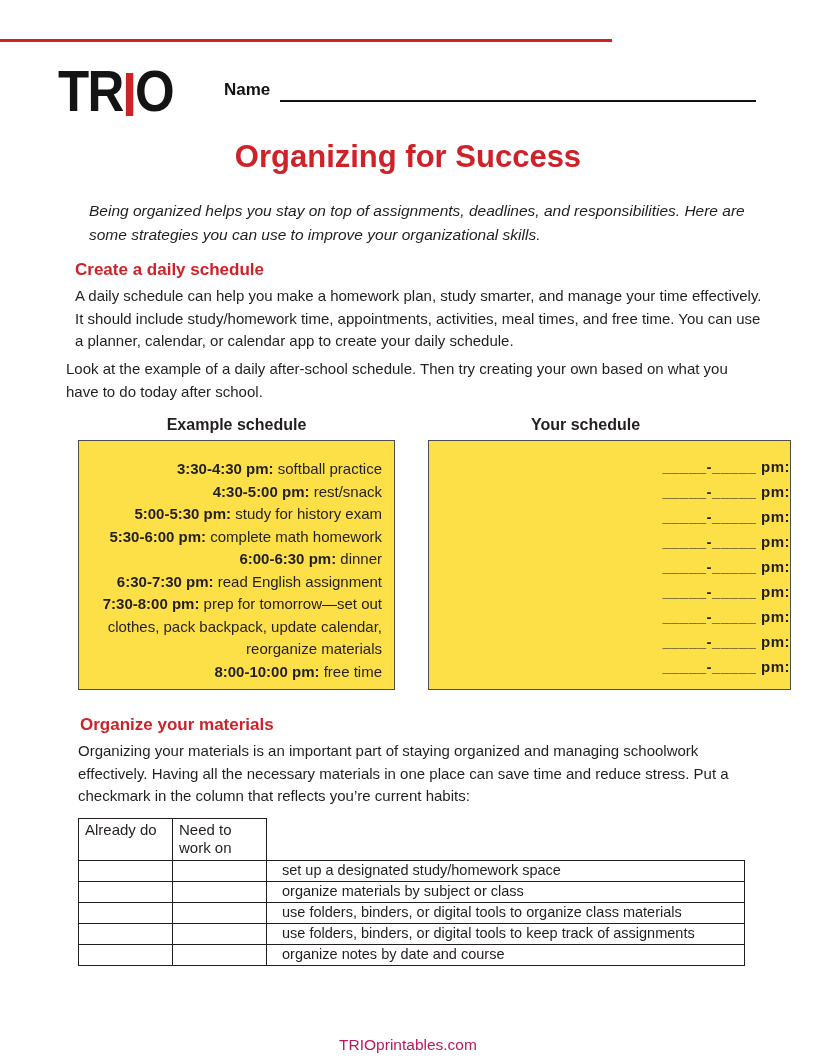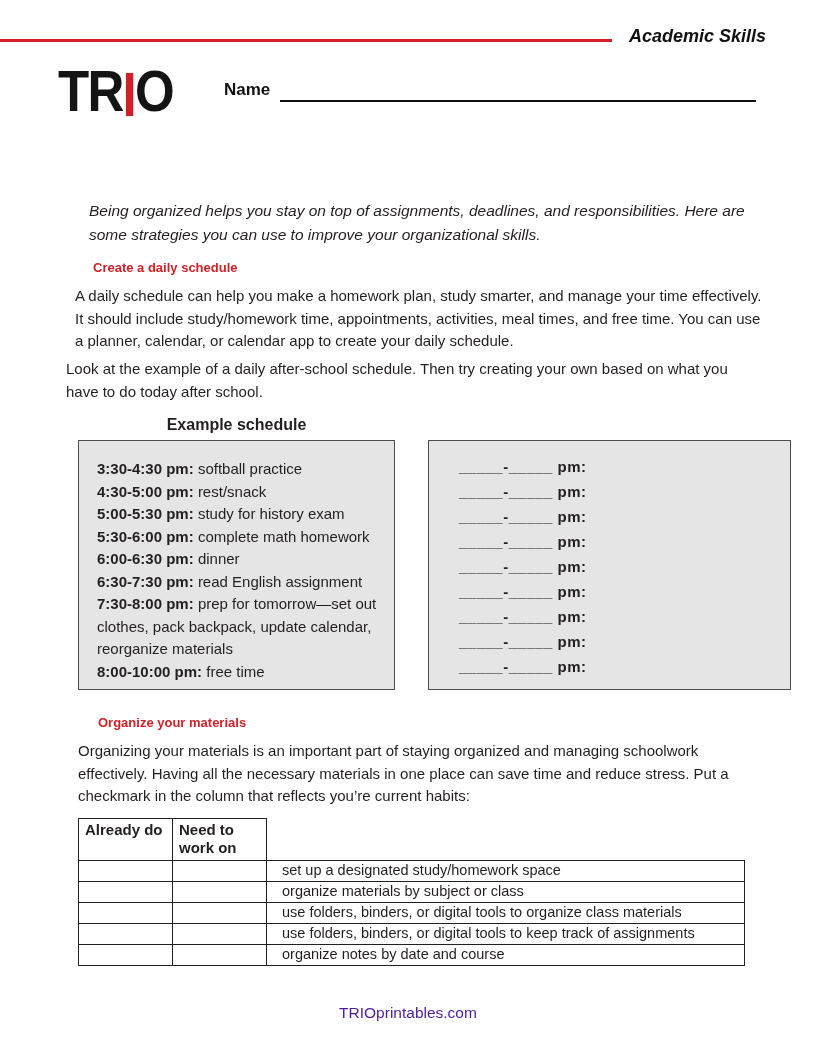--- a/index.html
+++ b/index.html
@@ -86,24 +86,23 @@
     left: 89px; top: 199px;
     width: 686px;
     font-size: 15.5px;
     font-style: italic;
     line-height: 24px;
   }
 
   
   .sec-heading {
     position: absolute;
-    font-size: 13px;
+    font-size: 17px;
     font-weight: 700;
     color: #cf2127;
-    margin-left: 18px;
   }
   .h-schedule { left: 75px; top: 260px; }
   .h-materials { left: 80px; top: 715px; }
   .para {
     position: absolute;
     width: 690px;
     font-size: 15px;
     line-height: 22.5px;
     color: #231f20;
   }
@@ -119,21 +118,22 @@
     font-weight: 700;
     text-align: center;
   }
   .lbl-example { left: 78px; width: 317px; }
   .lbl-yours { left: 428px; width: 315px; }
   .sched-box {
     position: absolute;
     top: 440px;
     height: 250px;
     border: 1.5px solid #4d4d4f;
-    background: #e5e5e5;
+    background: #fde047;
+    text-align: right;
   }
   .box-example {
     left: 78px; width: 317px;
     padding: 17px 12px 0 18px;
     font-size: 15px;
     line-height: 22.5px;
   }
   .box-yours {
     left: 428px; width: 363px;
     padding: 13px 0 0 30px;
@@ -156,60 +156,61 @@
     table-layout: fixed;
   }
   .habits-table td {
     border: 1.5px solid #231f20;
     vertical-align: top;
     padding: 2px 6px;
     font-size: 14.5px;
   }
   .habits-table .col-check { width: 94px; }
   .habits-table td.th {
-    font-weight: 700;
+    font-weight: 400;
     font-size: 15px;
     line-height: 18px;
     height: 42px;
   }
   .habits-table td.no-border { border: none; }
   .habits-table tr.body-row td { height: 21px; padding: 1px 15px; }
 
   .footer {
     position: absolute;
-    left: 0; top: 1004px;
+    left: 0; top: 1036px;
     width: 100%;
     text-align: center;
     font-size: 15.5px;
-    color: #4c1d95;
+    color: #be185d;
   }
 </style>
 </head>
 <body>
 
 <div class="page">
 
   <div class="rule"></div>
-  <div class="category">Academic Skills</div>
 
   <div class="logo"><span>TR</span><span class="logo-i">I</span><span>O</span></div>
 
   <div class="name-row">
     <span class="name-label">Name</span>
     <span class="name-line"></span>
   </div>
 
+  <div class="doc-title">Organizing for Success</div>
 
   <div class="intro">Being organized helps you stay on top of assignments, deadlines, and responsibilities. Here are some strategies you can use to improve your organizational skills.</div>
 
   <div class="sec-heading h-schedule">Create a daily schedule</div>
   <div class="para p-sched1">A daily schedule can help you make a homework plan, study smarter, and manage your time effectively. It should include study/homework time, appointments, activities, meal times, and free time. You can use a planner, calendar, or calendar app to create your daily schedule.</div>
   <div class="para p-sched2">Look at the example of a daily after-school schedule. Then try creating your own based on what you have to do today after school.</div>
 
   <div class="box-label lbl-example">Example schedule</div>
+  <div class="box-label lbl-yours">Your schedule</div>
 
   <div class="sched-box box-example">
     <div class="entry"><span class="t">3:30-4:30 pm:</span> <span>softball practice</span></div>
     <div class="entry"><span class="t">4:30-5:00 pm:</span> <span>rest/snack</span></div>
     <div class="entry"><span class="t">5:00-5:30 pm:</span> <span>study for history exam</span></div>
     <div class="entry"><span class="t">5:30-6:00 pm:</span> <span>complete math homework</span></div>
     <div class="entry"><span class="t">6:00-6:30 pm:</span> <span>dinner</span></div>
     <div class="entry"><span class="t">6:30-7:30 pm:</span> <span>read English assignment</span></div>
     <div class="entry"><span class="t">7:30-8:00 pm:</span> <span>prep for tomorrow—set out clothes, pack backpack, update calendar, reorganize materials</span></div>
     <div class="entry"><span class="t">8:00-10:00 pm:</span> <span>free time</span></div>

